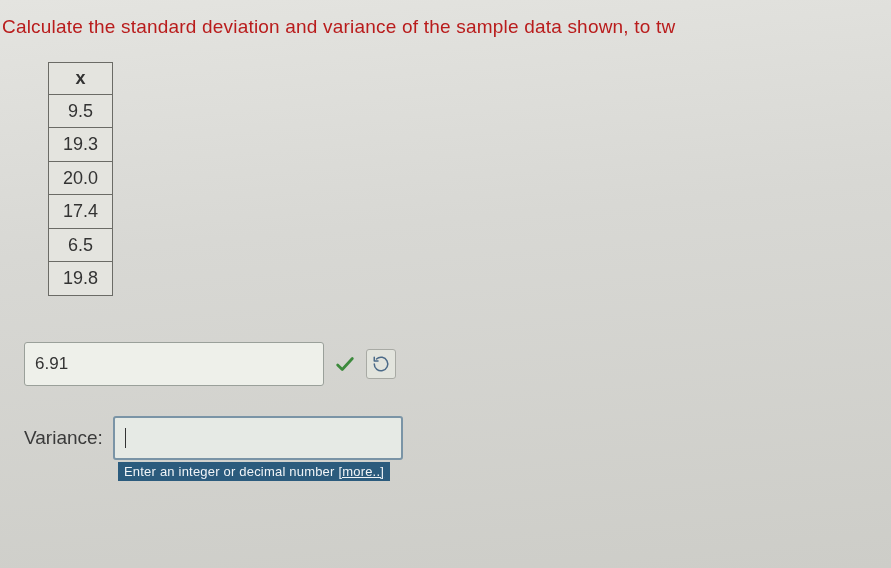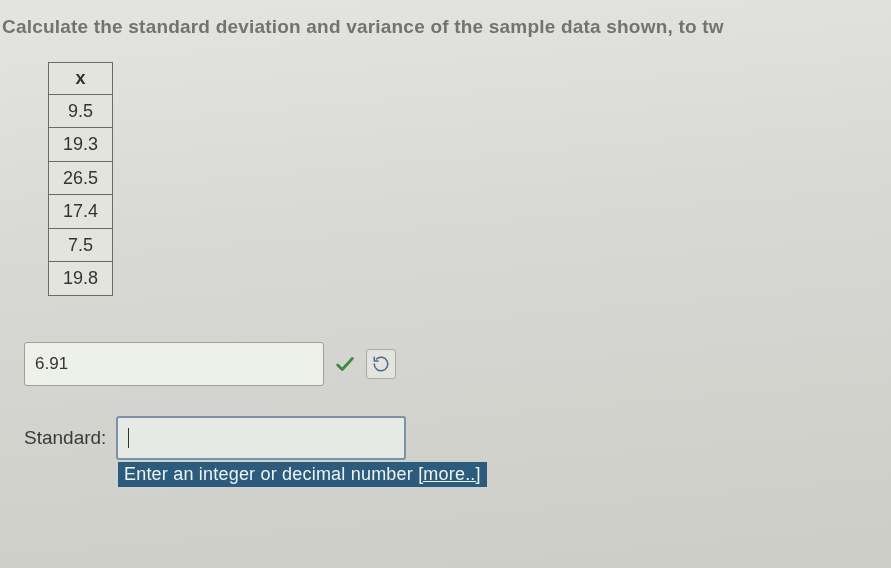--- a/index.html
+++ b/index.html
@@ -8,22 +8,22 @@
       height: 568px;
       font-family: "Segoe UI", Tahoma, Verdana, sans-serif;
       background: linear-gradient(175deg, #e4e4e0 0%, #d8d8d4 40%, #cdcdc8 100%);
       color: #3a3a3a;
       overflow: hidden;
       position: relative;
       padding: 10px 0 0 0;
     }
     .prompt {
       font-size: 19px;
-      font-weight: 700;
-      color: #737373;
+      font-weight: 400;
+      color: #b91c1c;
       padding: 6px 2px 24px 2px;
       white-space: nowrap;
       letter-spacing: 0.2px;
     }
     .data-table {
       border-collapse: collapse;
       margin-left: 48px;
       margin-bottom: 46px;
       background: #e4e4df;
     }
@@ -88,21 +88,21 @@
       display:inline-block;
       width:1px; height:20px;
       background:#333;
     }
     .hint-pill {
       margin-top: 2px;
       margin-left: 94px;
       display: inline-block;
       background: #2b5b7d;
       color: #f0f4f7;
-      font-size: 18px;
+      font-size: 13px;
       padding: 2px 6px;
       font-weight: 500;
       letter-spacing: 0.2px;
     }
     .hint-more { text-decoration: underline; }
   </style>
 </head>
 <body>
 
 <div class="prompt">Calculate the standard deviation and variance of the sample data shown, to tw</div>
@@ -114,27 +114,27 @@
       </tr>
   </thead>
   <tbody>
     <tr>
         <td>9.5</td>
       </tr>
     <tr>
         <td>19.3</td>
       </tr>
     <tr>
-        <td>26.5</td>
+        <td>20.0</td>
       </tr>
     <tr>
         <td>17.4</td>
       </tr>
     <tr>
-        <td>7.5</td>
+        <td>6.5</td>
       </tr>
     <tr>
         <td>19.8</td>
       </tr>
   </tbody>
 </table>
 
 <div class="answer-row">
   <span class="input-box sd-box">6.91</span>
   <span class="check-icon">
@@ -145,21 +145,21 @@
   <span class="retry-btn">
     <svg viewBox="0 0 24 24" fill="none" stroke="#4b6a88" stroke-width="2" stroke-linecap="round" stroke-linejoin="round">
       <path d="M3 12a9 9 0 1 0 3-6.7"></path>
       <polyline points="3 3 3 8 8 8"></polyline>
     </svg>
   </span>
 </div>
 
 <div class="variance-block">
   <div class="var-row">
-    <span class="answer-label">Standard:</span>
+    <span class="answer-label">Variance:</span>
     <span class="input-box var-box">
       <span class="cursor-bar"></span>
       <span></span>
     </span>
   </div>
   <div class="hint-pill">
     <span>Enter an integer or decimal number </span><span class="hint-more">[more..]</span>
   </div>
 </div>
 

